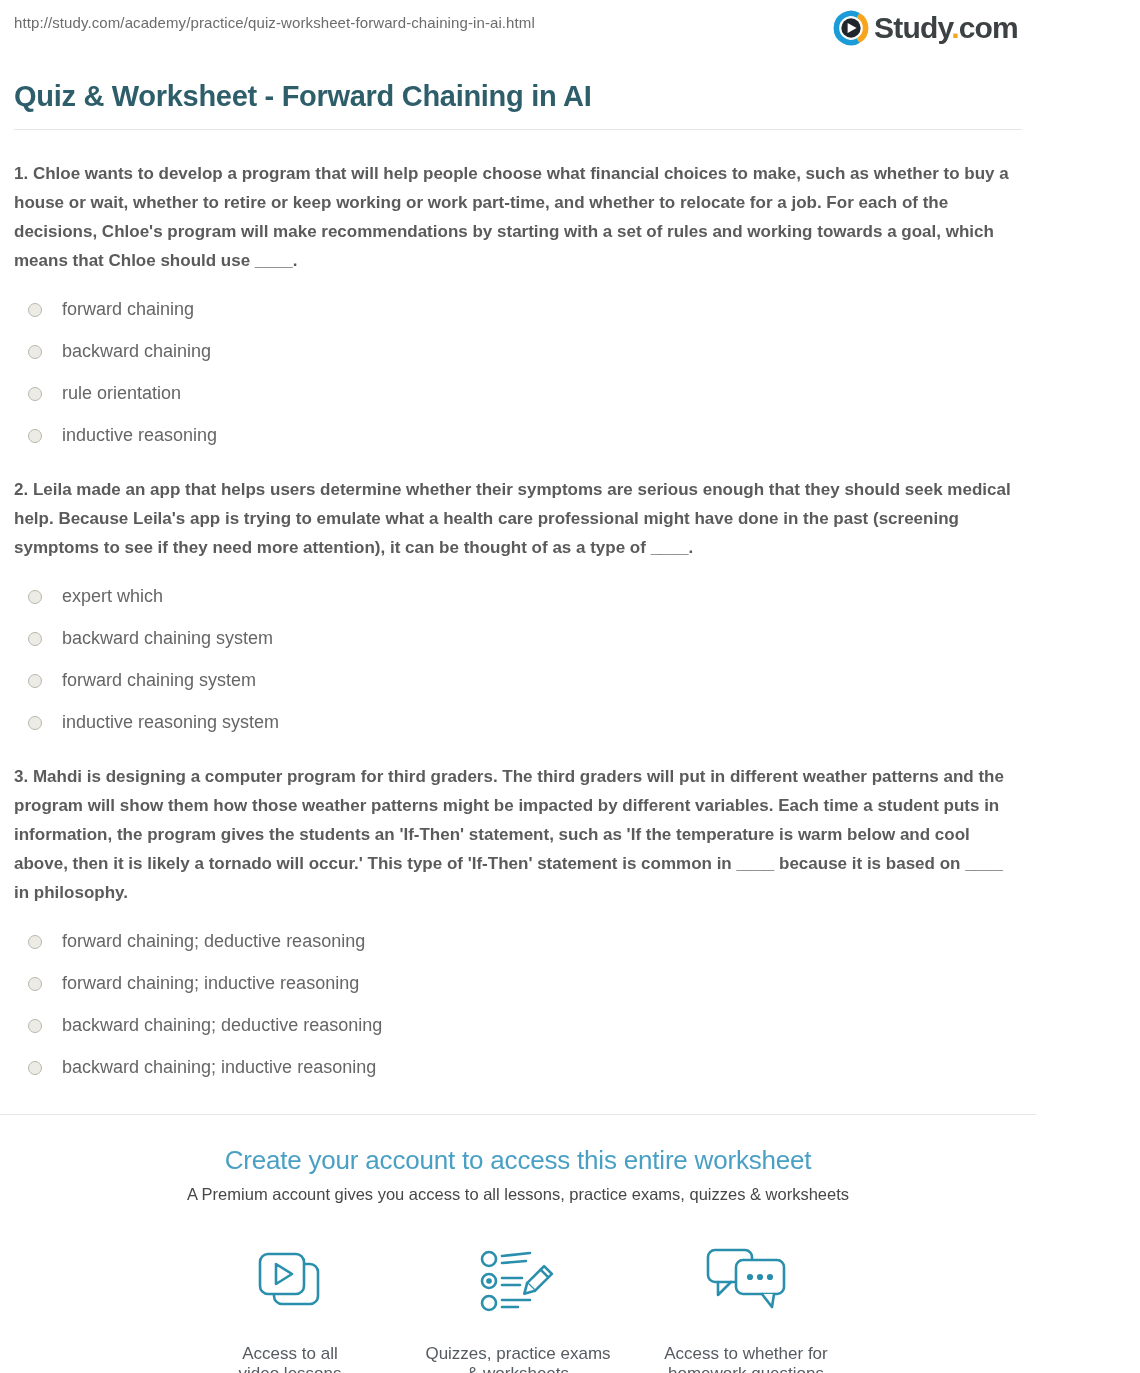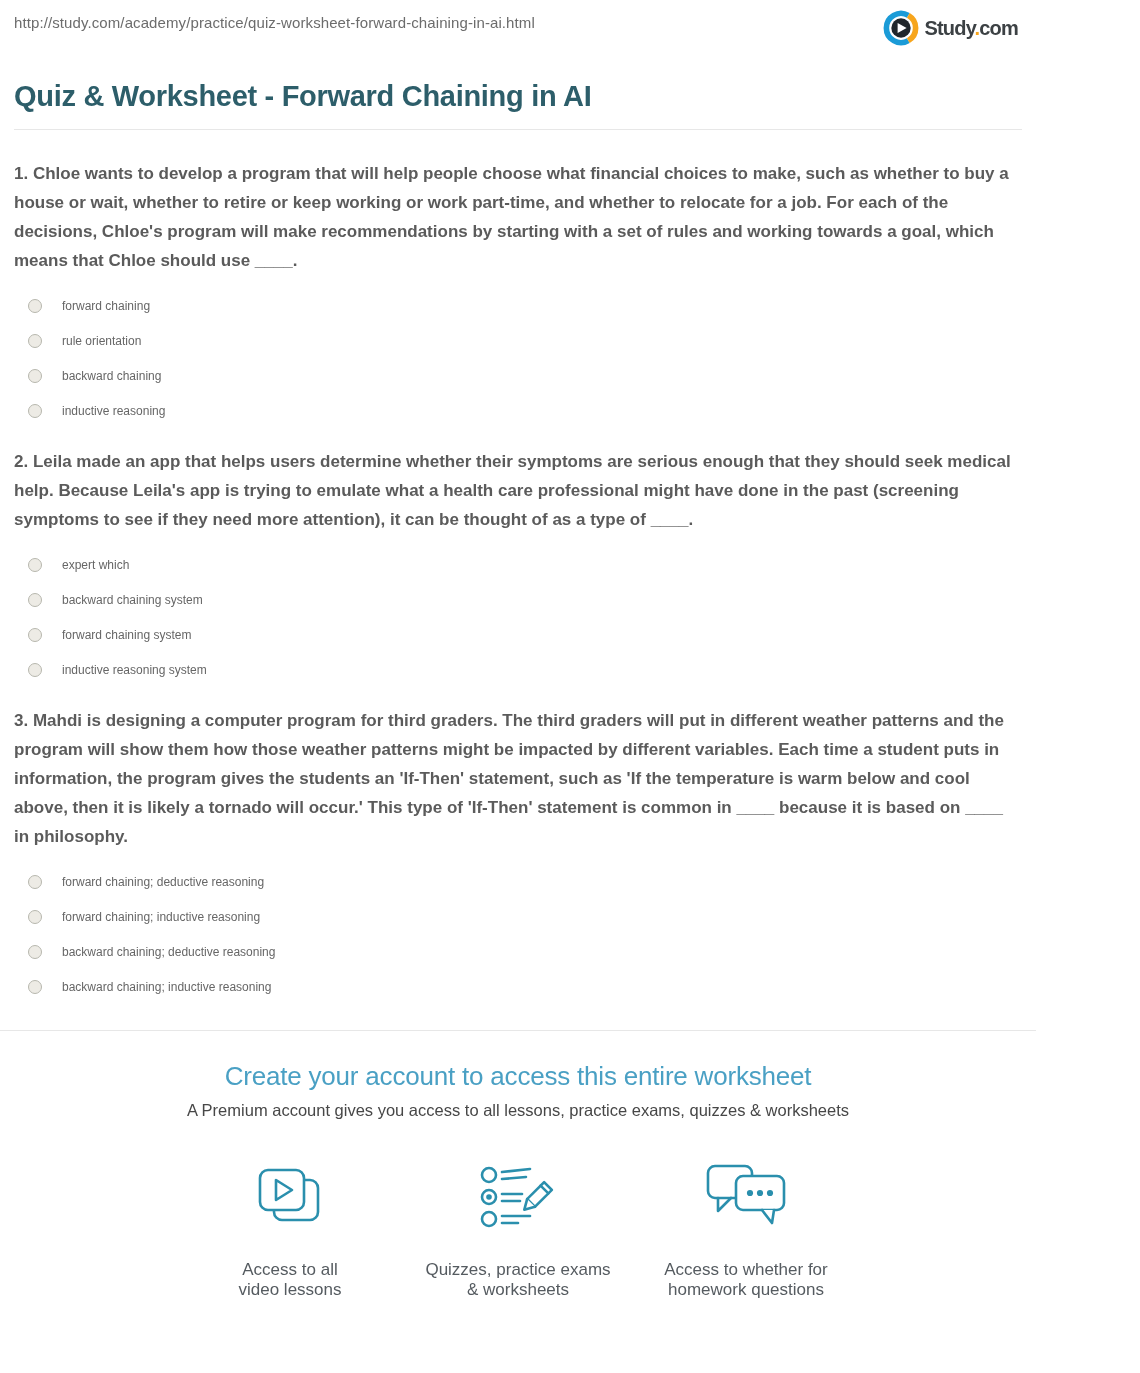--- a/index.html
+++ b/index.html
@@ -12,21 +12,21 @@
   .page { width: 1036px; min-height: 1373px; position: relative; background: #fff; }
 
   
   .topbar {
     display: flex; justify-content: space-between; align-items: flex-start;
     padding: 10px 18px 0 14px;
   }
   .url { font-size: 15px; color: #6c6c6c; padding-top: 4px; letter-spacing: 0.1px; }
   .logo { display: flex; align-items: center; gap: 5px; }
   .logo svg { display: block; }
-  .logo-text { font-size: 20px; font-weight: 700; color: #3c4144; letter-spacing: -0.8px; }
+  .logo-text { font-size: 30px; font-weight: 700; color: #3c4144; letter-spacing: -0.8px; }
   .logo-text .dot { color: #f7a51c; }
 
   
   .page-title {
     margin: 34px 14px 0 14px;
     font-size: 29px; font-weight: 700; letter-spacing: -0.3px;
     color: #2d5e6a;
   }
   .title-divider { border: none; border-top: 1px solid #e7e7e7; margin: 16px 14px 0 14px; }
 
@@ -36,21 +36,21 @@
     margin-top: 29px;
     font-size: 17px; font-weight: 700; color: #5b5b5b; line-height: 29px;
   }
   .options { list-style: none; margin: 24px 0 10px 14px; }
   .option-row { display: flex; align-items: center; margin-bottom: 21px; cursor: pointer; }
   .radio {
     width: 14px; height: 14px; border-radius: 50%;
     border: 1px solid #b7b7ae; background: #edebe5;
     flex: 0 0 auto;
   }
-  .option-label { margin-left: 20px; font-size: 12px; color: #666666; }
+  .option-label { margin-left: 20px; font-size: 18px; color: #666666; }
 
   
   .cta-divider { border: none; border-top: 1px solid #e7e7e7; margin: 36px 0 0 0; }
   .cta { text-align: center; }
   .cta-heading { margin-top: 30px; font-size: 26px; font-weight: 400; color: #4aa0c4; letter-spacing: -0.2px; }
   .cta-subheading { margin-top: 9px; font-size: 16.5px; color: #474747; }
 
   .features { display: flex; justify-content: center; margin-top: 42px; }
   .feature { width: 228px; text-align: center; }
   .feature + .feature { margin-left: 0px; }
@@ -87,25 +87,25 @@
   <div class="quiz">
 
     <p class="question-text">1. Chloe wants to develop a program that will help people choose what financial choices to make, such as whether to buy a house or wait, whether to retire or keep working or work part-time, and whether to relocate for a job. For each of the decisions, Chloe's program will make recommendations by starting with a set of rules and working towards a goal, which means that Chloe should use ____.</p>
     <ul class="options">
       <li class="option-row">
         <span class="radio"></span>
         <span class="option-label">forward chaining</span>
       </li>
       <li class="option-row">
         <span class="radio"></span>
+        <span class="option-label">backward chaining</span>
+      </li>
+      <li class="option-row">
+        <span class="radio"></span>
         <span class="option-label">rule orientation</span>
-      </li>
-      <li class="option-row">
-        <span class="radio"></span>
-        <span class="option-label">backward chaining</span>
       </li>
       <li class="option-row">
         <span class="radio"></span>
         <span class="option-label">inductive reasoning</span>
       </li>
     </ul>
 
     <p class="question-text">2. Leila made an app that helps users determine whether their symptoms are serious enough that they should seek medical help. Because Leila's app is trying to emulate what a health care professional might have done in the past (screening symptoms to see if they need more attention), it can be thought of as a type of ____.</p>
     <ul class="options">
       <li class="option-row">

